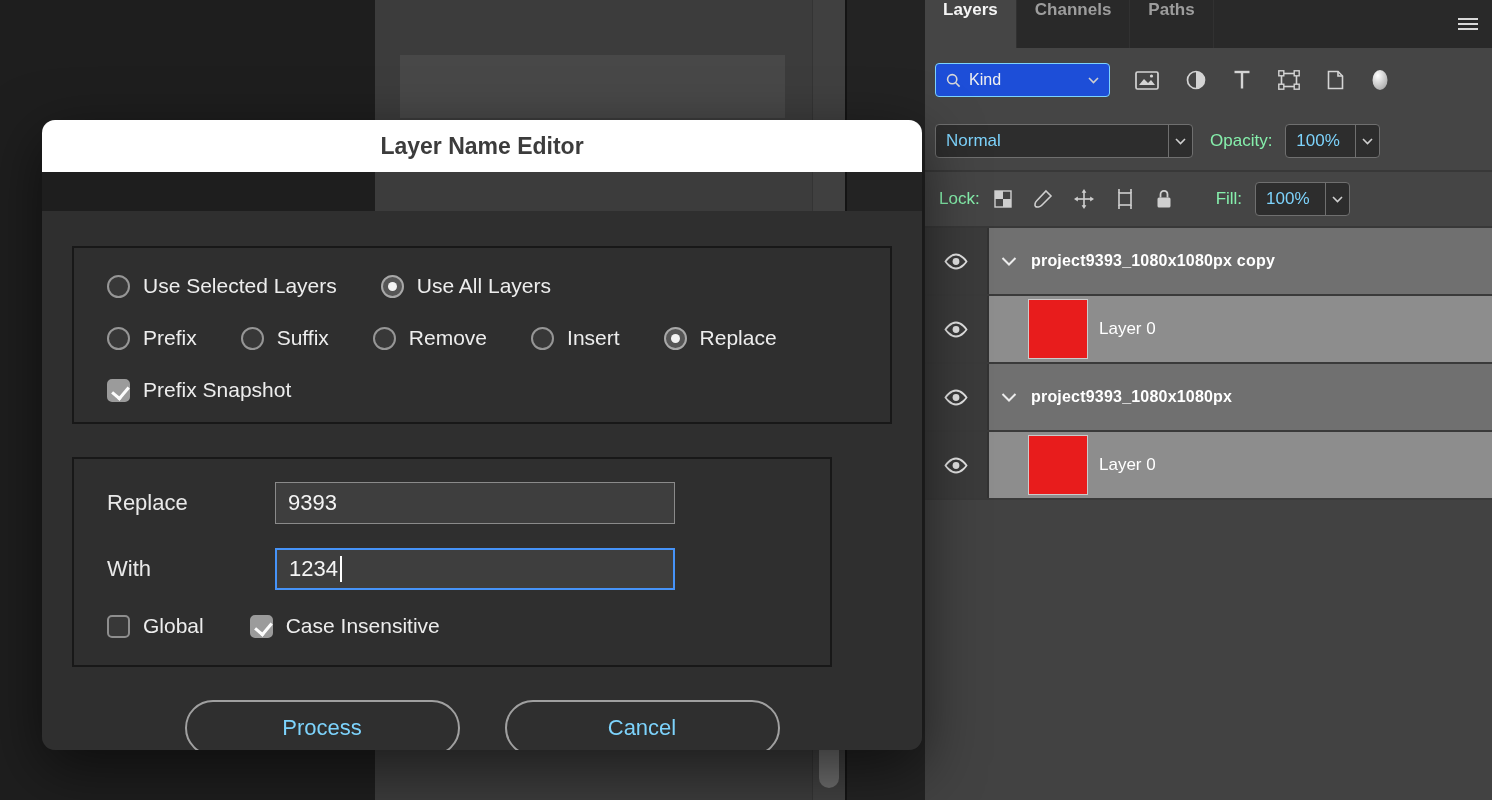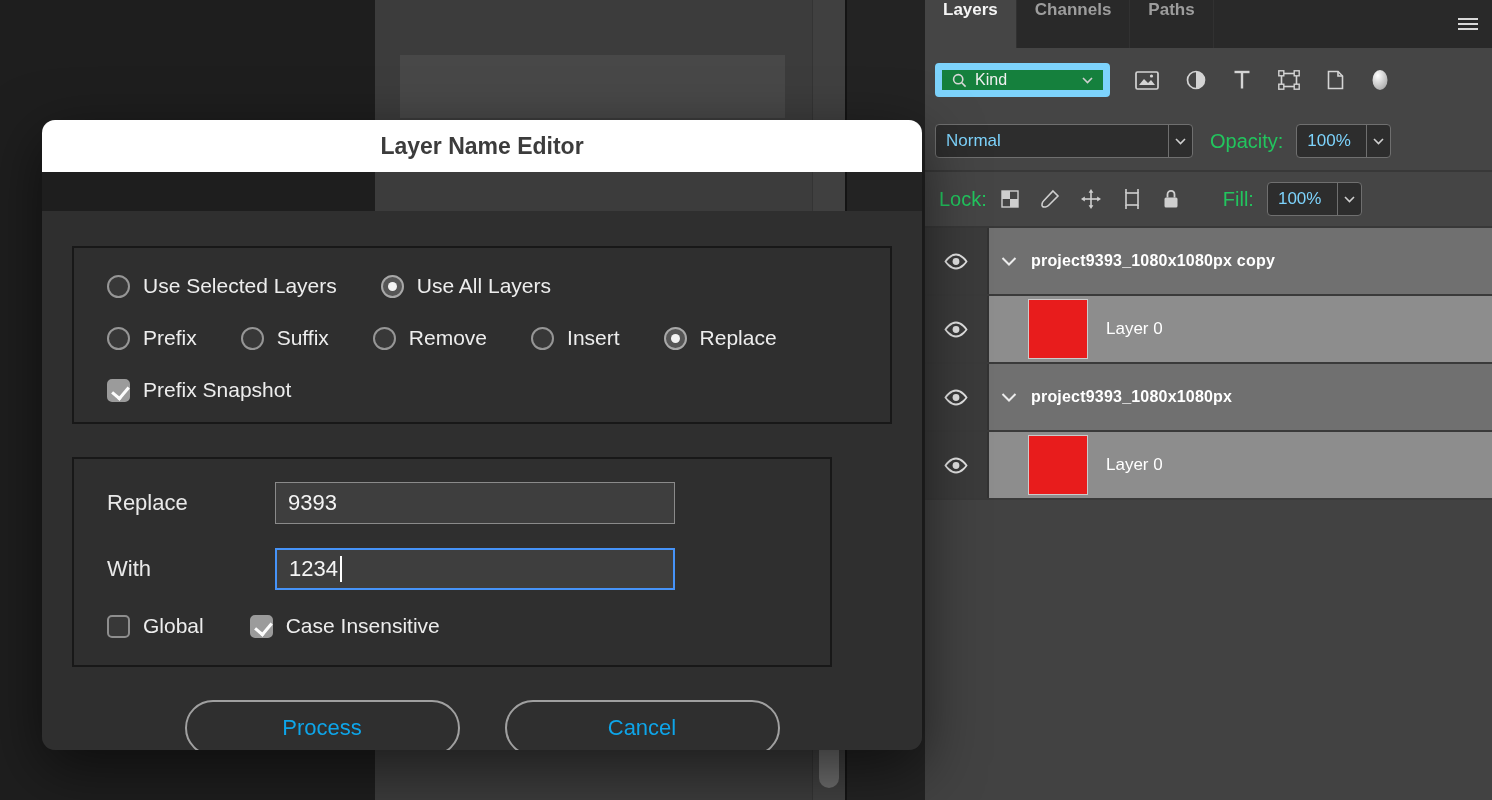--- a/index.html
+++ b/index.html
@@ -20,47 +20,47 @@
 
   
   .panel { position:absolute; left:925px; top:0; width:567px; height:800px; background:#424242; z-index:2; }
   .tabbar { height:48px; background:#292929; display:flex; align-items:stretch; }
   .tab { padding:0 18px; display:flex; align-items:flex-start; font-size:17px; font-weight:bold; color:#9d9d9d; border-right:1px solid #313131; }
   .tab.active { background:#454545; color:#f5f5f5; }
   .tabbar-spacer { flex:1; }
   .menu-btn { width:48px; display:flex; align-items:center; justify-content:center; }
 
   .filter-row { height:64px; background:#454545; display:flex; align-items:center; padding:0 10px; }
-  .kind-dd { width:175px; height:34px; background:#15803d; border:7px solid #7dd3fc; border-radius:4px;
+  .kind-dd { width:175px; height:34px; background:#1d4ed8; border:1px solid #7dd3fc; border-radius:4px;
              display:flex; align-items:center; padding:0 10px; gap:8px; color:#f0f0f0; font-size:16px; }
   .kind-dd .grow { flex:1; }
   .filter-icons { display:flex; align-items:center; margin-left:25px; gap:27px; }
   .icon-btn { display:flex; align-items:center; justify-content:center; }
 
   .blend-row { height:58px; background:#454545; display:flex; align-items:center; padding:0 10px; }
   .dd { background:#2d2d2d; border:1px solid #6f6f6f; border-radius:4px; height:34px; display:flex; align-items:center; color:#7dd3fc; font-size:17px; }
   .dd-label { padding:0 10px; flex:1; white-space:nowrap; }
   .dd-chev { width:24px; align-self:stretch; display:flex; align-items:center; justify-content:center; border-left:1px solid #6f6f6f; }
   .blend-dd { width:258px; }
   .pct-dd { width:95px; }
-  .row-label { color:#22c55e; font-size:20px; }
+  .row-label { color:#86efac; font-size:17px; }
   .opacity-label { margin-left:17px; margin-right:13px; }
 
   .lock-row { height:58px; background:#454545; display:flex; align-items:center; padding:0 14px;
               border-top:2px solid #383838; border-bottom:2px solid #383838; }
   .lock-icons { display:flex; align-items:center; gap:21px; margin-left:14px; }
   .fill-label { margin-left:44px; margin-right:13px; }
 
   .layer-row { height:68px; display:flex; border-bottom:2px solid #3a3a3a; }
   .eye-cell { width:64px; background:#3b3b3b; border-right:2px solid #333; display:flex; align-items:center; justify-content:center; flex:none; }
   .row-body { flex:1; display:flex; align-items:center; }
   .layer-row.group .row-body { background:#707070; padding-left:12px; }
   .layer-row.leaf  .row-body { background:#8d8d8d; }
   .group-name { margin-left:14px; font-size:16px; font-weight:bold; color:#ffffff; letter-spacing:0.2px; }
-  .leaf-name  { margin-left:19px; font-size:17px; color:#ffffff; }
+  .leaf-name  { margin-left:12px; font-size:17px; color:#ffffff; }
   .thumb { width:58px; height:58px; margin-left:40px; background:#e81c1c; box-shadow:0 0 0 1px rgba(255,255,255,0.55); flex:none; }
 
   
   .dialog { position:absolute; left:42px; top:120px; width:880px; height:630px; border-radius:13px;
             overflow:hidden; z-index:10; box-shadow:0 18px 60px rgba(0,0,0,0.55); }
   .dialog-header { height:52px; background:#ffffff; display:flex; align-items:center; justify-content:center;
                    font-size:23px; font-weight:bold; color:#3c3c3c; }
   .dialog-body { height:578px; background:#2f2f2f; padding:35px 30px 0 30px;margin-top:39px; }
 
   .groupbox { border:2px solid #181818; }
@@ -82,21 +82,21 @@
   .field-row { display:flex; align-items:center; margin-bottom:24px; }
   .field-label { width:168px; font-size:22px; color:#e9e9e9; }
   .field { width:400px; height:42px; background:#3e3e3e; border:1px solid #8a8a8a;
            display:flex; align-items:center; padding:0 12px; font-size:22px; color:#f4f4f4; }
   .field.focused { border:2px solid #4693f8; }
   .caret { display:inline-block; width:2px; height:26px; background:#ffffff; margin-left:2px; }
   .cb-row { display:flex; align-items:center; column-gap:46px; margin-top:2px; }
 
   .btn-row { display:flex; justify-content:center; gap:45px; margin-top:33px; }
   .pill { width:275px; height:56px; border-radius:29px; border:2px solid #a0a0a0; background:transparent;
-          color:#0ea5e9; font-size:22px; display:flex; align-items:center; justify-content:center;
+          color:#7dd3fc; font-size:22px; display:flex; align-items:center; justify-content:center;
           font-family:"Liberation Sans", sans-serif; }
 
   svg { display:block; }
 </style>
 </head>
 <body>
 
 <div class="stage">
 
   <div class="doc">

